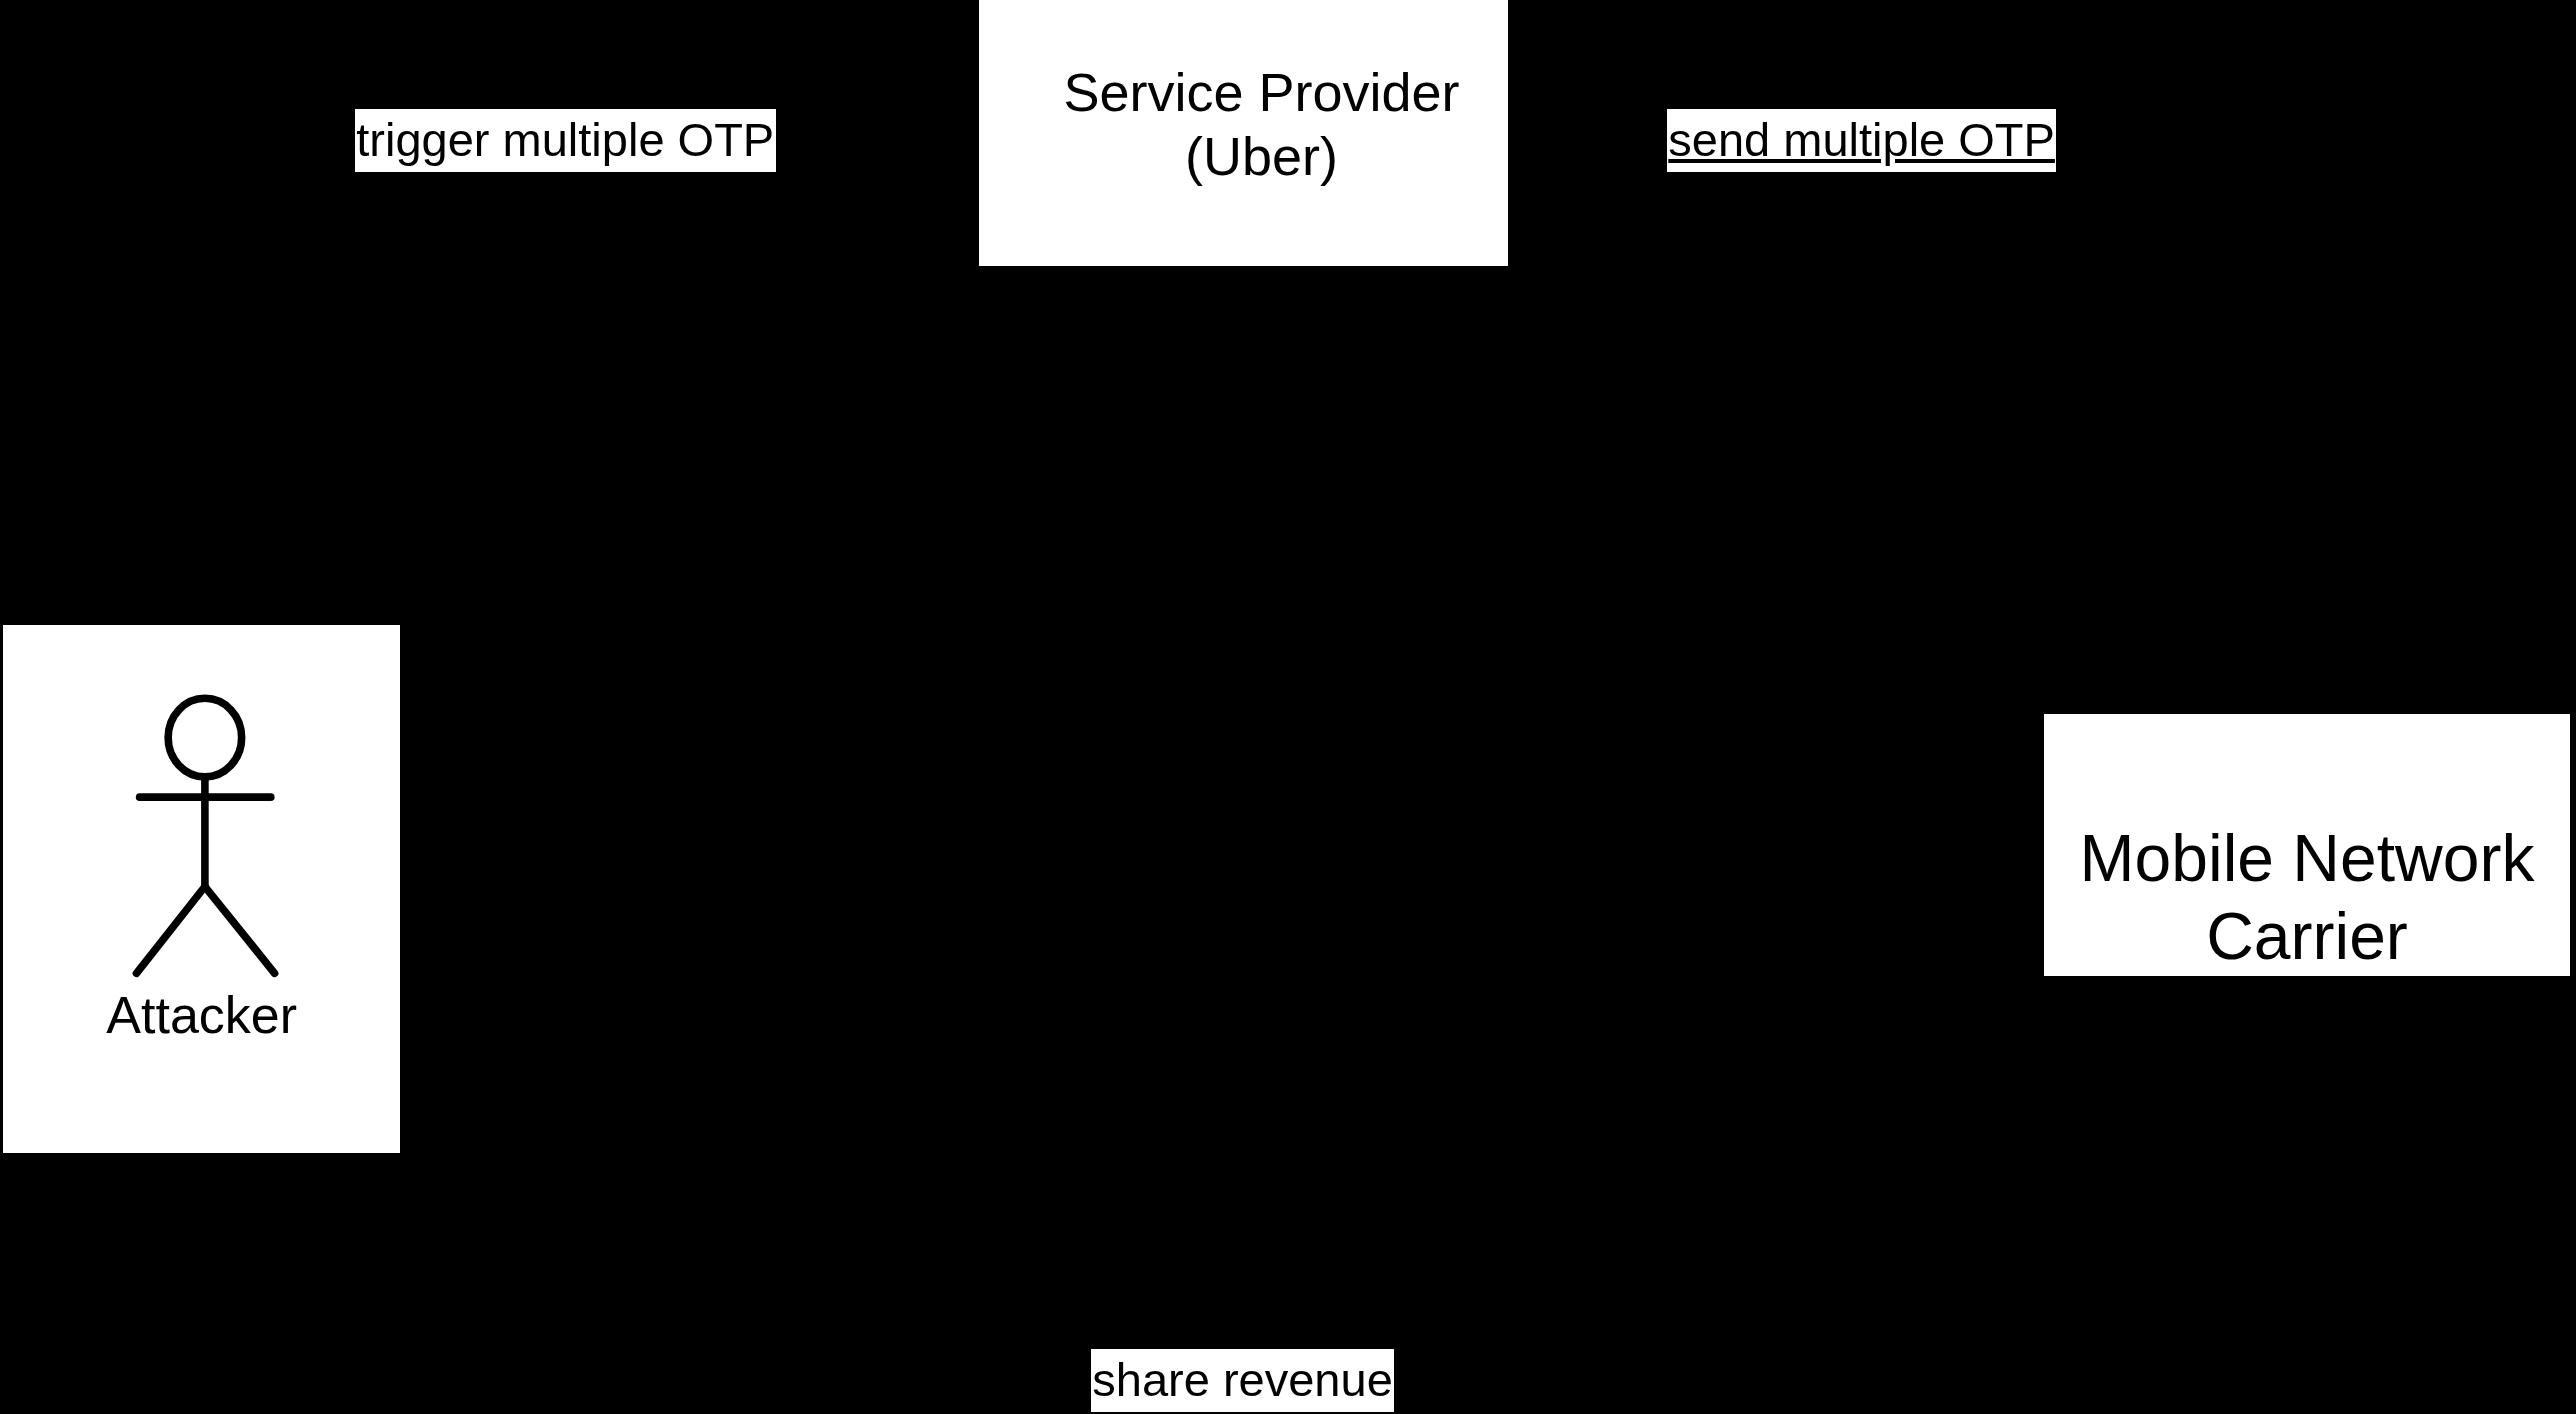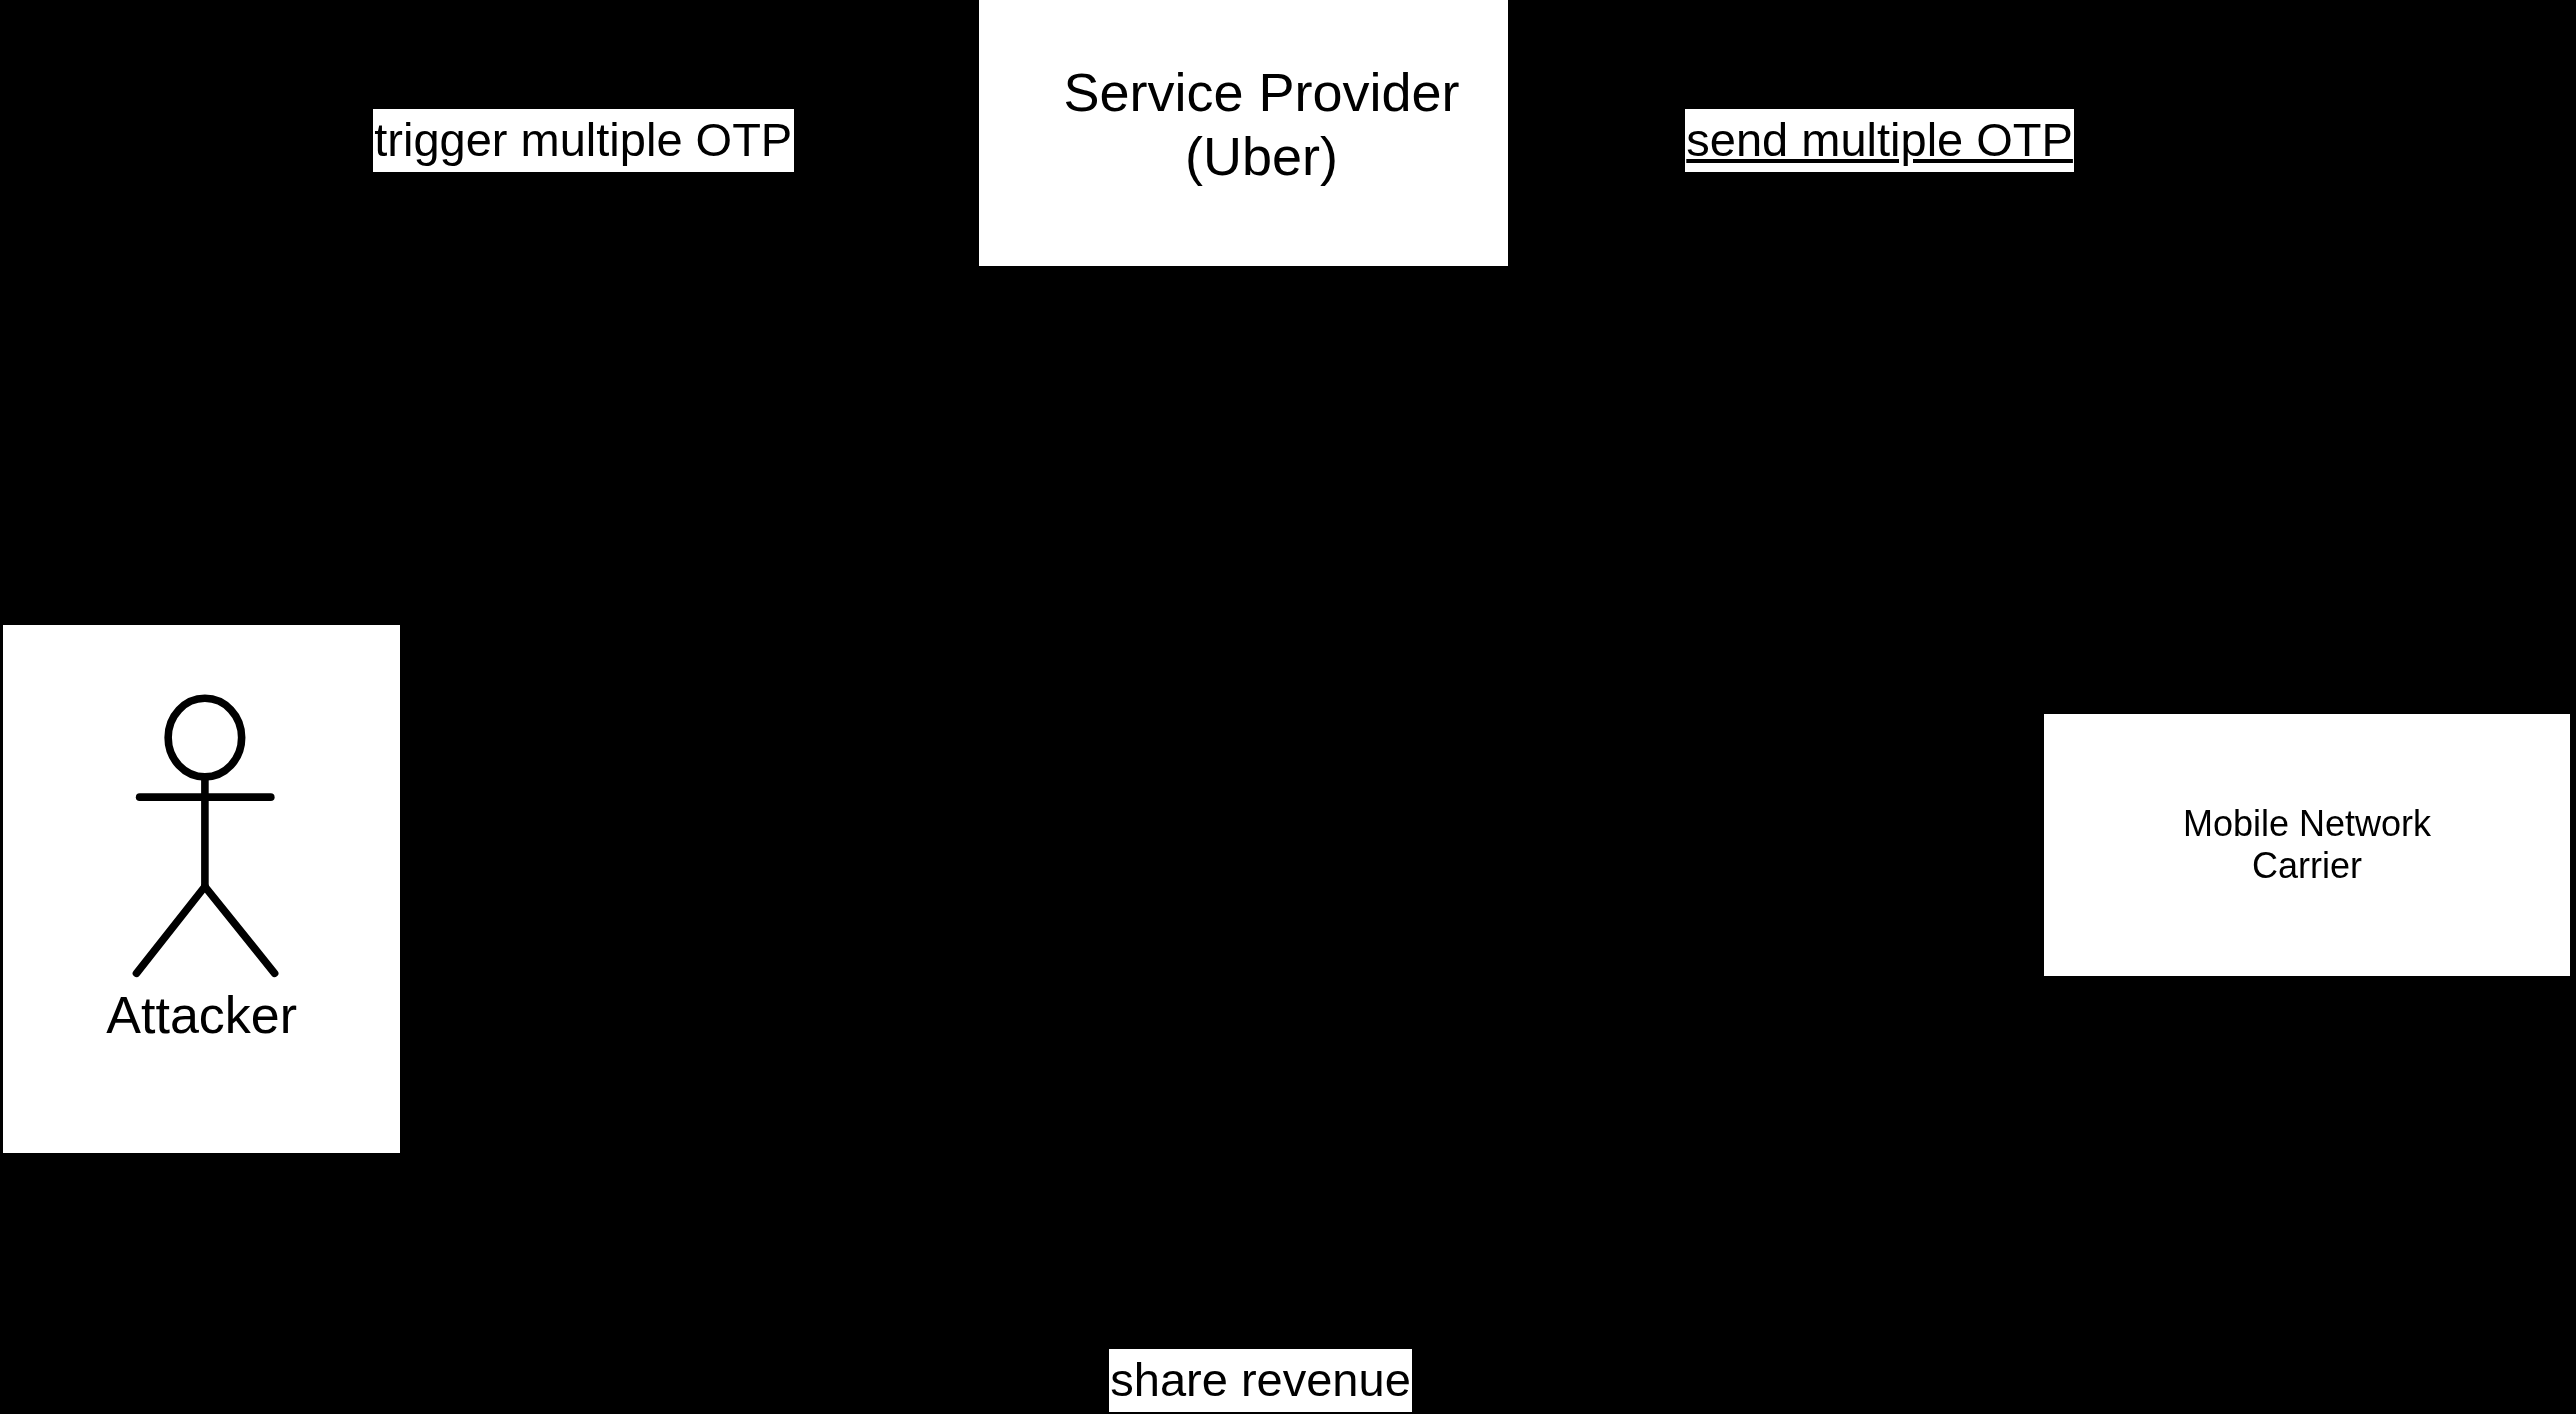--- a/index.html
+++ b/index.html
@@ -47,21 +47,22 @@
   }
   #node-service-provider .node-text {
     transform: translateY(3.8px);
     padding-left: 36px;
   }
   #node-mobile-carrier {
     left: 2044px;
     top: 714px;
     width: 526px;
     height: 262px;
-    font-size: 36px;
+    font-size: 66px;
+    align-items: flex-end;
   }
   #node-attacker {
     left: 3.2px;
     top: 625px;
     width: 397px;
     height: 528px;
   }
   
   .actor-wrap {
     position: absolute;
@@ -91,21 +92,20 @@
   
   .edge-label {
     position: absolute;
     background: #ffffff;
     color: #000000;
     font-size: 47px;
     line-height: 1.2;
     padding: 2.5px 1.3px 3.8px 1.3px;
     white-space: nowrap;
     box-sizing: border-box;
-    margin-left: 18px;
   }
   #label-trigger-otp {
     left: 355px;
     top: 109px;
   }
   #label-send-otp {
     left: 1667px;
     top: 109px;
     text-decoration: underline;
   }

